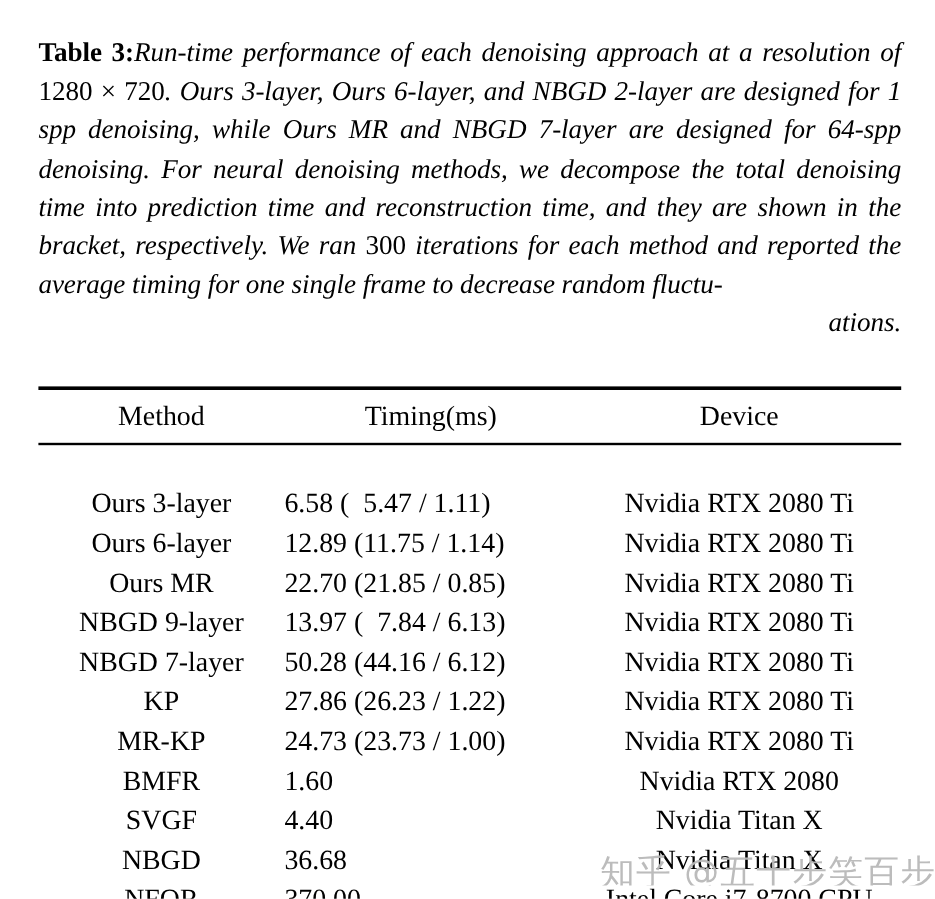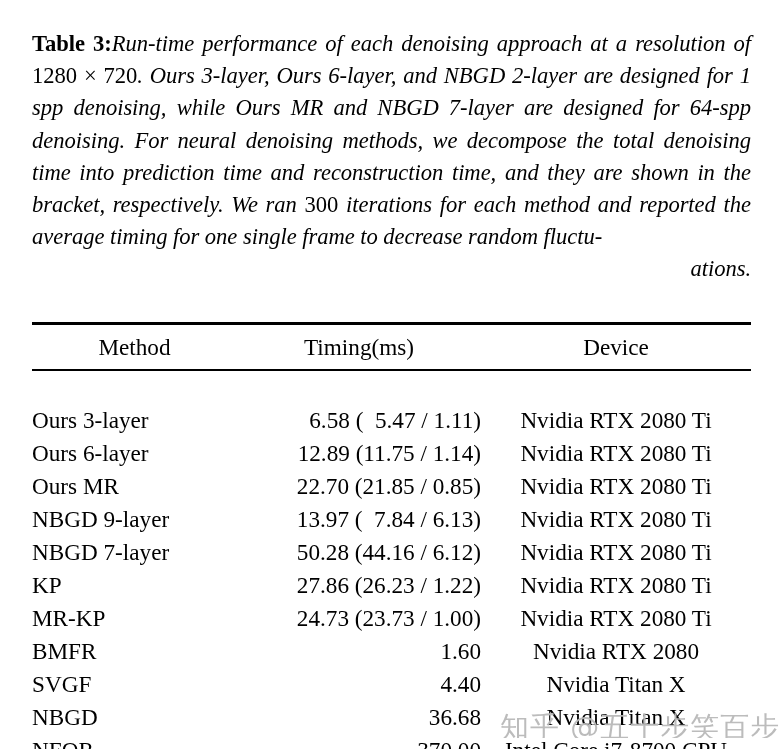--- a/index.html
+++ b/index.html
@@ -81,22 +81,22 @@
     text-align: center;
   }
   table.t3 tbody td {
     height: 33px;
     line-height: 33px;
   }
   .col-method { width: 205px; text-align: center; }
   .col-timing { width: 244px; text-align: center; }
   .col-device { width: 270px; text-align: center; }
 
-  td.c-method { text-align: left; }
-  td.c-timing { text-align: right; font-variant-numeric: tabular-nums; margin-top: 36px; }
+  td.c-method { text-align: center; }
+  td.c-timing { text-align: left; font-variant-numeric: tabular-nums; margin-top: 36px; }
   td.c-device { text-align: center; }
 
   
   .gap-top { height: 9px; }
 
   
   .watermark {
     position: absolute;
     left: 500px;
     top: 690px;

